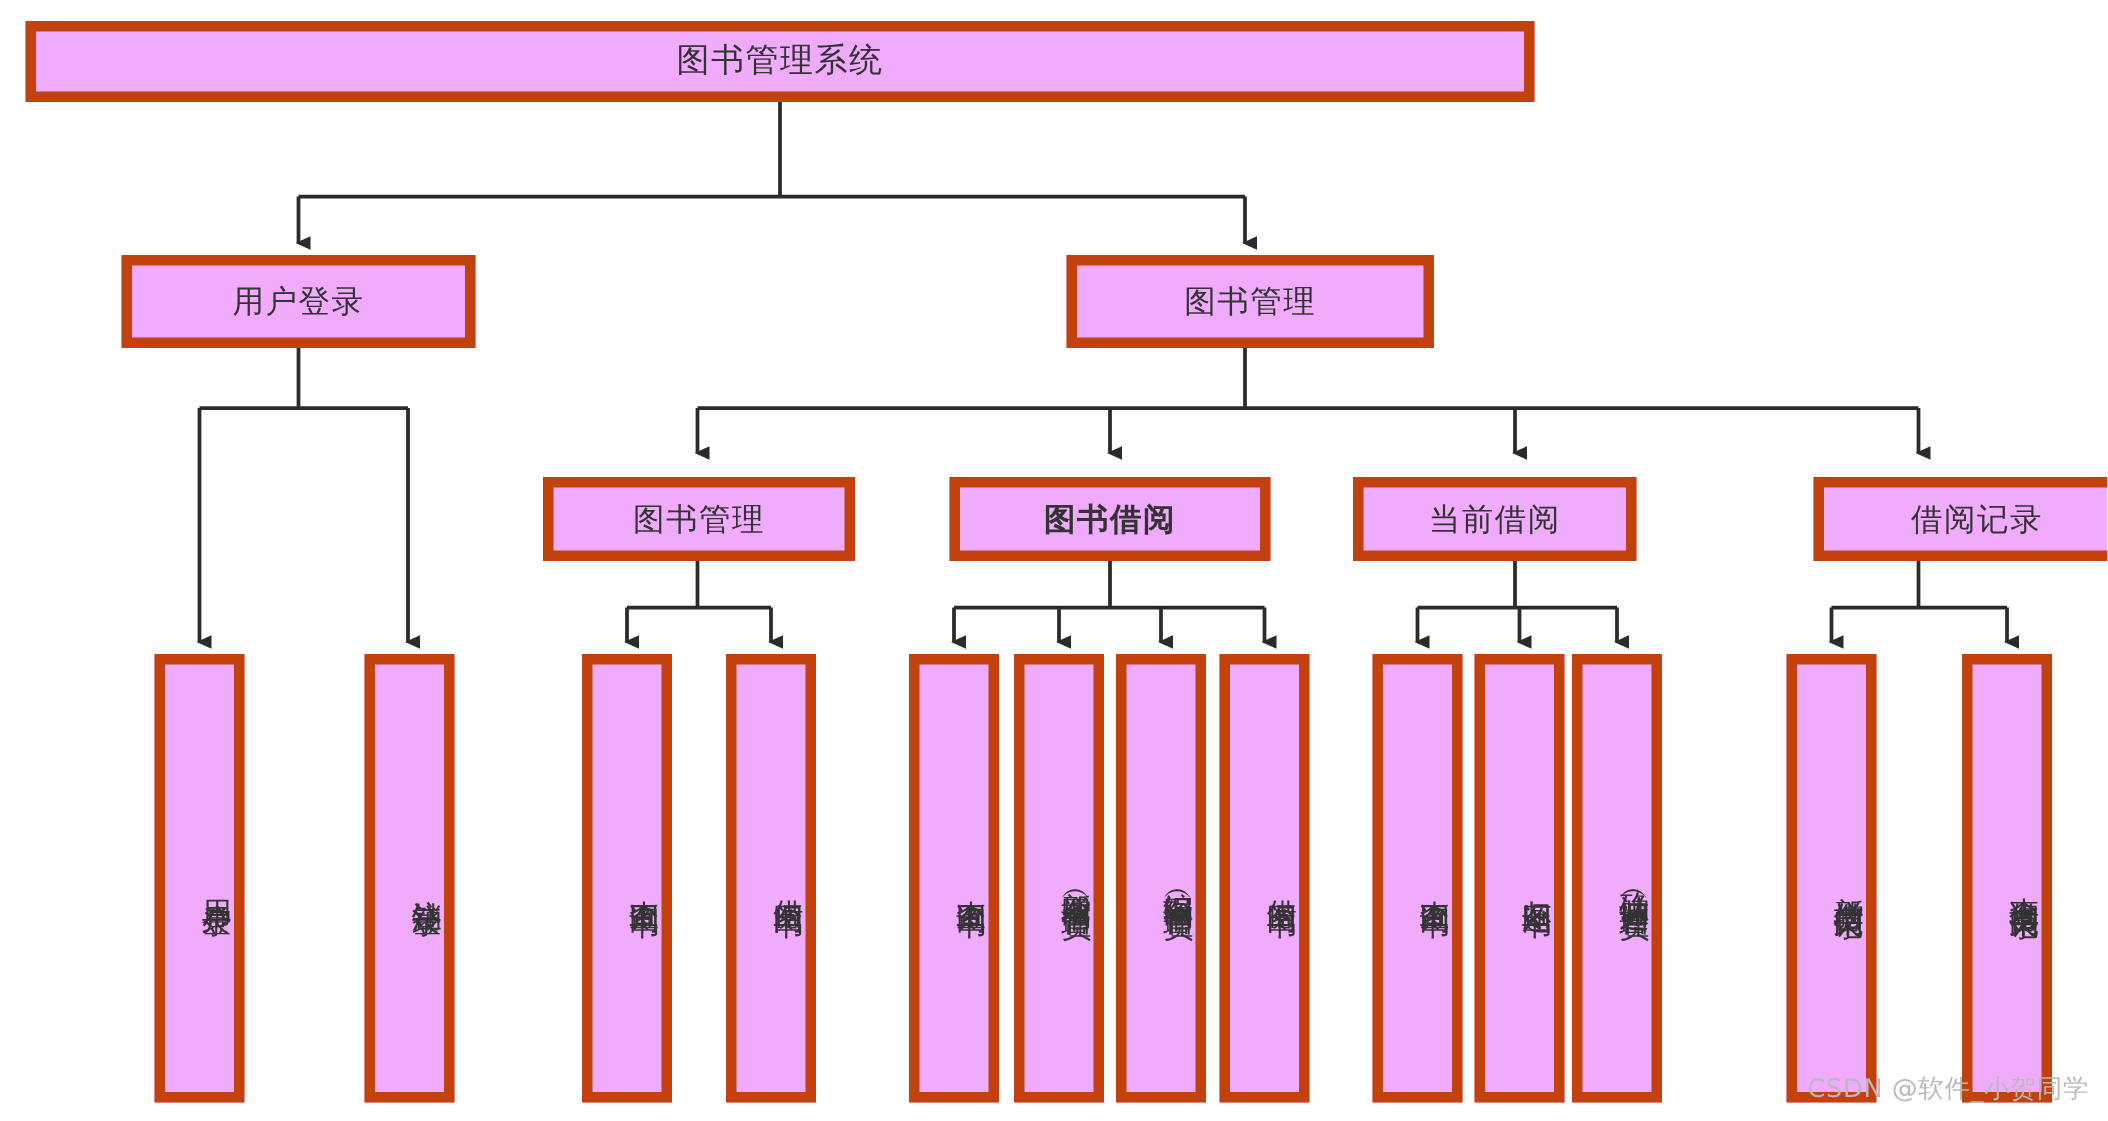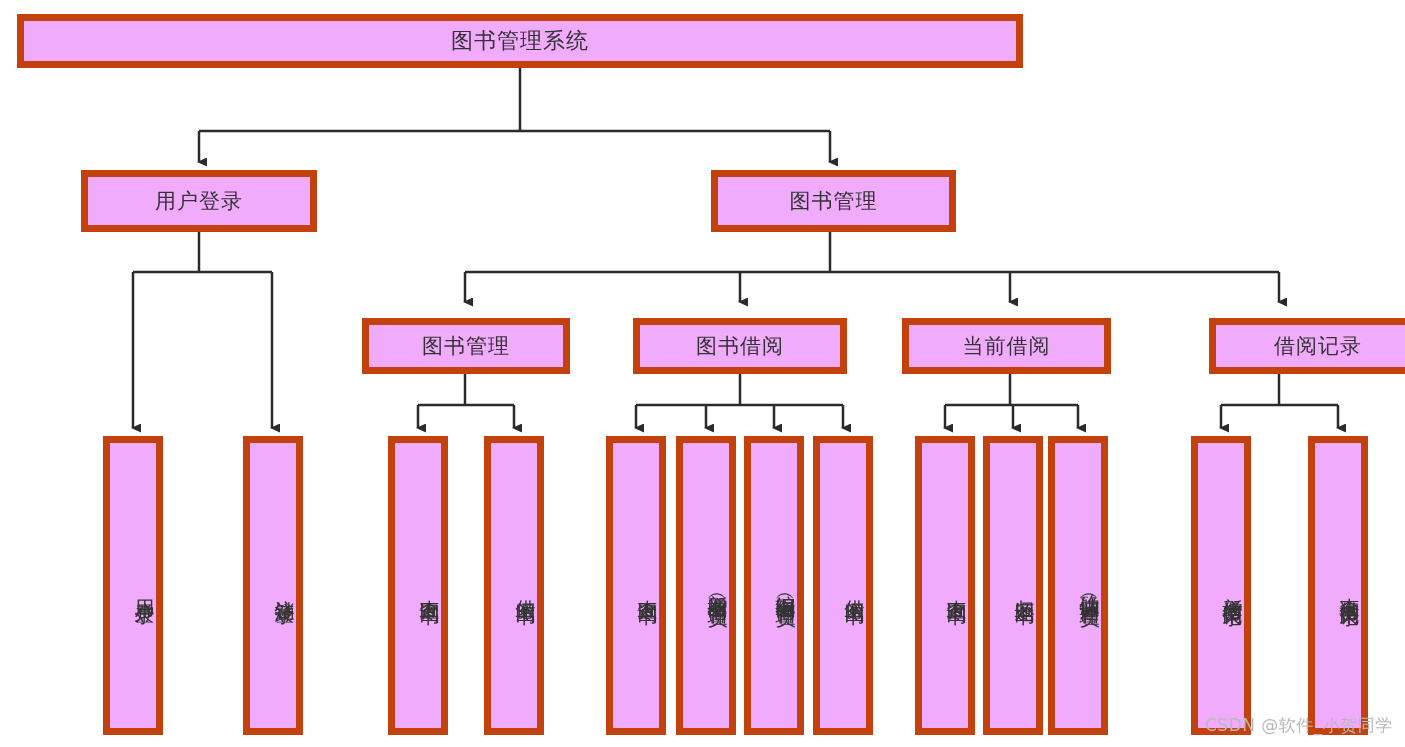--- a/index.html
+++ b/index.html
@@ -131,24 +131,24 @@
   <div class="node horiz" style="left:81px; top:170px; width:236px; height:62px;">
     <span class="lbl">用户登录</span>
   </div>
   <div class="node horiz" style="left:711px; top:170px; width:245px; height:62px;">
     <span class="lbl">图书管理</span>
   </div>
 
   <div class="node horiz" style="left:362px; top:318px; width:208px; height:56px;">
     <span class="lbl">图书管理</span>
   </div>
-  <div class="node horiz" style="left:633px; top:318px; width:214px; height:56px;">
+  <div class="node horiz" style="left:633px; top:318px; width:214px; height:56px;font-weight:bold;">
     <span class="lbl">图书借阅</span>
   </div>
-  <div class="node horiz" style="left:902px; top:318px; width:209px; height:56px;">
+  <div class="node horiz" style="left:902px; top:318px; width:189px; height:56px;">
     <span class="lbl">当前借阅</span>
   </div>
   <div class="node horiz" style="left:1170px; top:318px; width:218px; height:56px;margin-left:39px;">
     <span class="lbl">借阅记录</span>
   </div>
 
   <div class="node vert" style="left:103px; top:436px; width:60px; height:299px;">
     <span class="lbl">用户登录</span>
   </div>
   <div class="node vert" style="left:243px; top:436px; width:60px; height:299px;">

